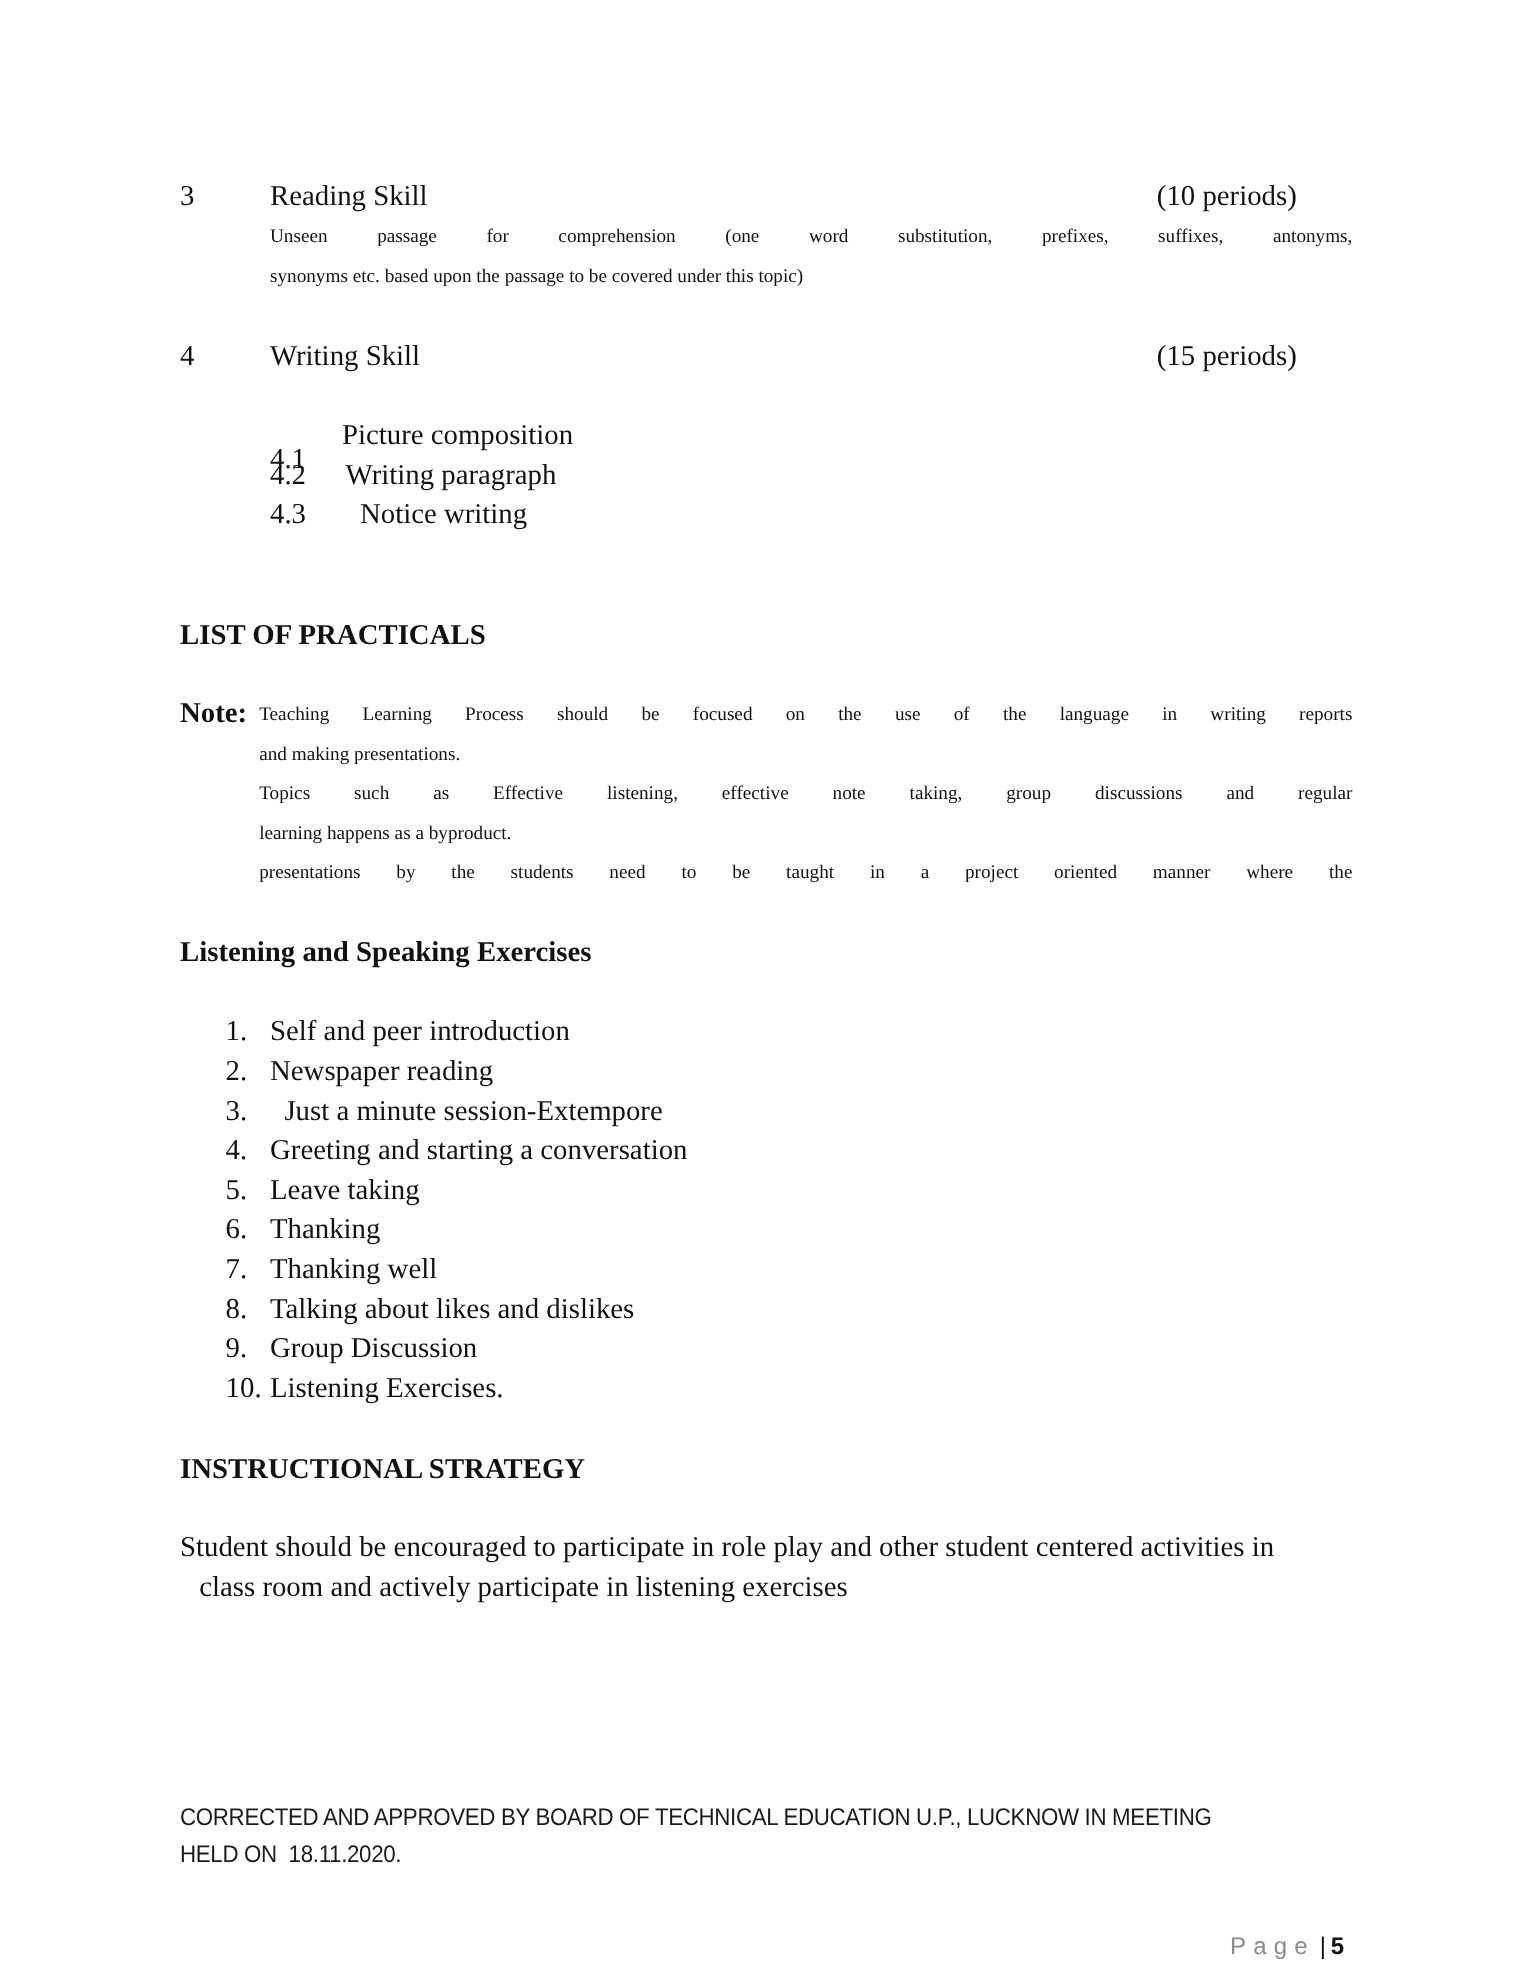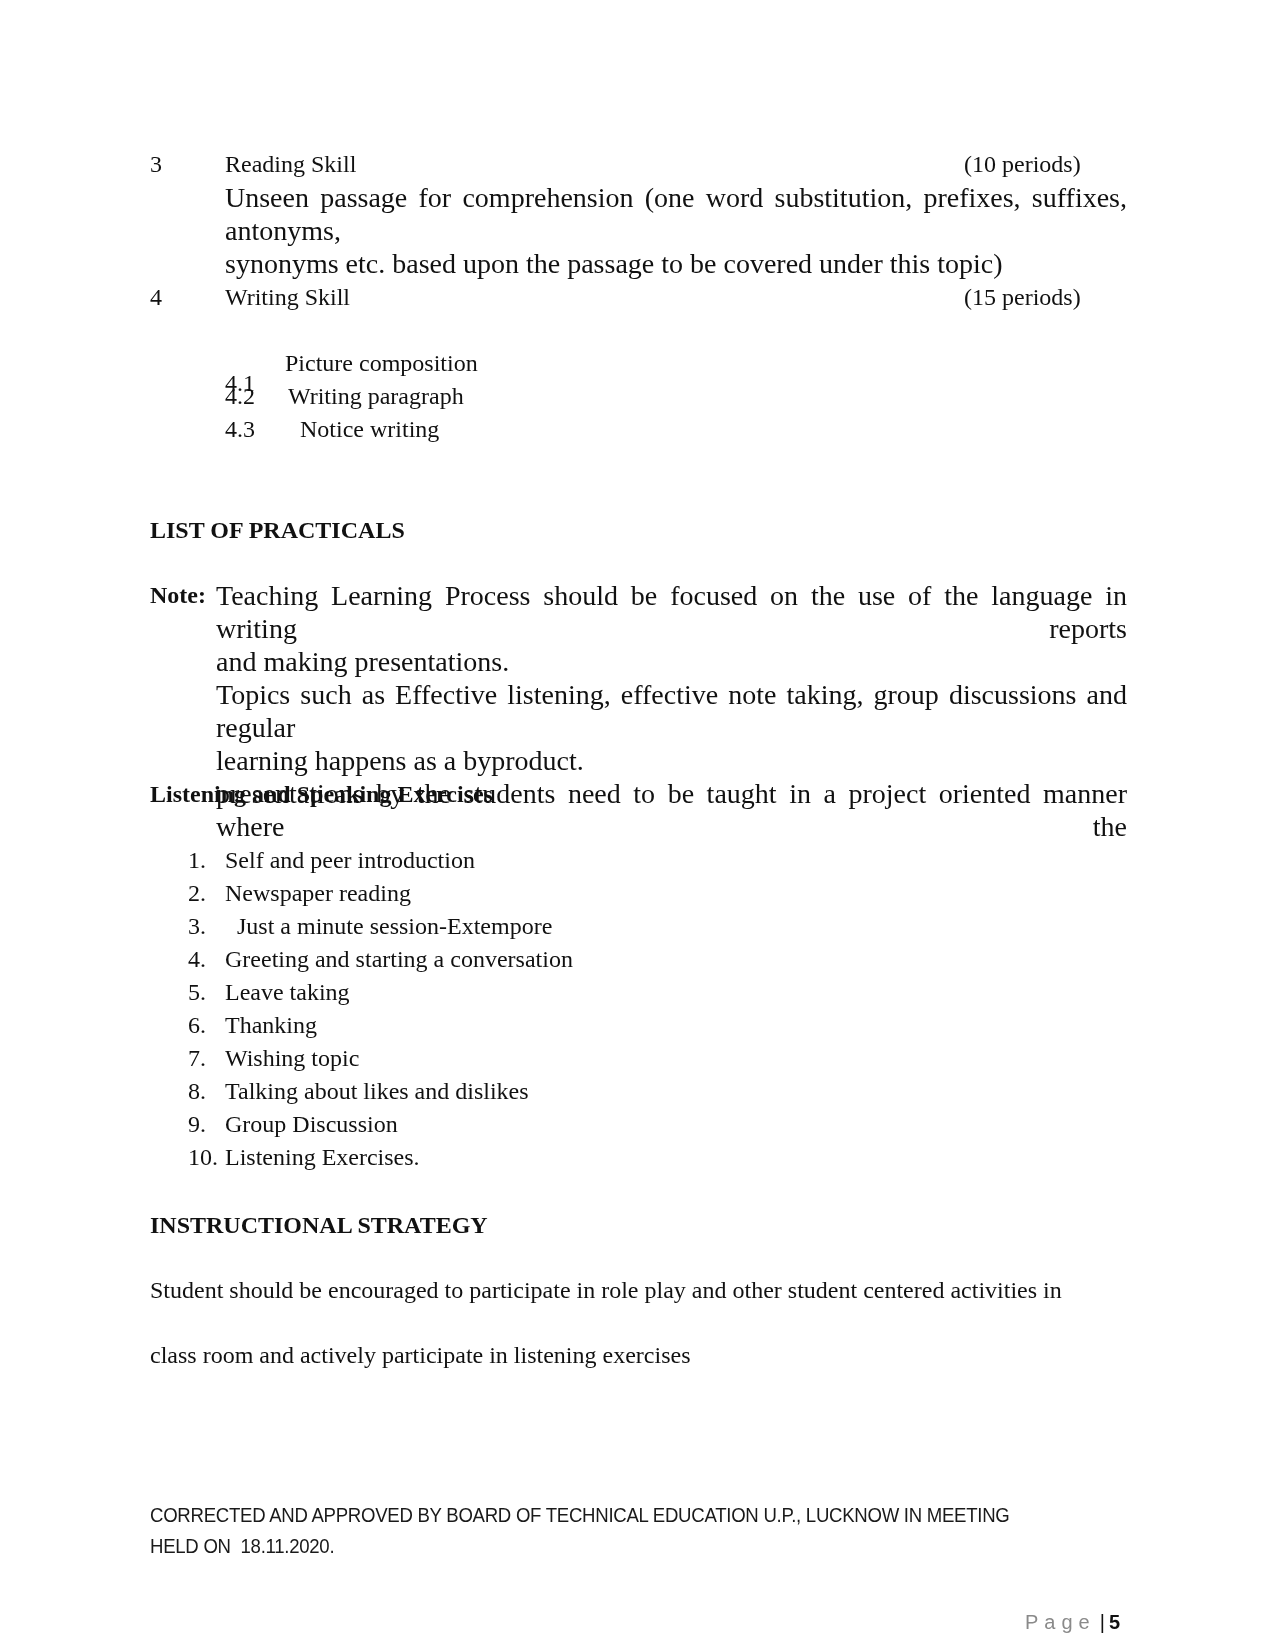--- a/index.html
+++ b/index.html
@@ -1,21 +1,21 @@
 <!DOCTYPE html>
 <html><head>
 <meta charset="utf-8">
 <style>
   html, body { margin: 0; padding: 0; background: #ffffff; }
   body { width: 1275px; height: 1651px; position: relative; overflow: hidden;
          font-family: "Liberation Serif", "DejaVu Serif", serif; color: #111; }
   .abs { position: absolute; white-space: nowrap; }
   .t { font-size: 24px; line-height: 33px; }
   .b { font-weight: bold; }
-  .just { position: absolute; font-size: 28px; line-height: 33px; text-align: justify; text-align-last: left; }
+  .just { position: absolute; font-size: 16px; line-height: 33px; text-align: justify; text-align-last: left; }
   .just span.line { display: block; text-align: justify; text-align-last: justify; }
   .just span.line.last { text-align-last: left; }
   .footer { font-family: "Liberation Sans", "DejaVu Sans", sans-serif; font-size: 20px; line-height: 31px; letter-spacing: -0.3px; color: #1a1a1a; transform: scaleX(0.93); transform-origin: left top; }
   .pagelabel { font-family: "Liberation Sans", "DejaVu Sans", sans-serif; font-size: 20px; color: #8a8a8a; letter-spacing: 6px; }
   .pagebar { font-family: "Liberation Sans", "DejaVu Sans", sans-serif; font-size: 20px; color: #111; }
   .pagenum { font-family: "Liberation Sans", "DejaVu Sans", sans-serif; font-size: 20px; font-weight: bold; color: #111; }
 </style>
 </head>
 <body>
 
@@ -60,32 +60,32 @@
   <div class="abs t" style="left:225px; top:877px;">Newspaper reading</div>
   <div class="abs t" style="left:188px; top:910px;">3.</div>
   <div class="abs t" style="left:225px; top:910px;margin-left:12px;">Just a minute session-Extempore</div>
   <div class="abs t" style="left:188px; top:943px;">4.</div>
   <div class="abs t" style="left:225px; top:943px;">Greeting and starting a conversation</div>
   <div class="abs t" style="left:188px; top:976px;">5.</div>
   <div class="abs t" style="left:225px; top:976px;">Leave taking</div>
   <div class="abs t" style="left:188px; top:1009px;">6.</div>
   <div class="abs t" style="left:225px; top:1009px;">Thanking</div>
   <div class="abs t" style="left:188px; top:1042px;">7.</div>
-  <div class="abs t" style="left:225px; top:1042px;">Wishing topic</div>
+  <div class="abs t" style="left:225px; top:1042px;">Thanking well</div>
   <div class="abs t" style="left:188px; top:1075px;">8.</div>
   <div class="abs t" style="left:225px; top:1075px;">Talking about likes and dislikes</div>
   <div class="abs t" style="left:188px; top:1108px;">9.</div>
   <div class="abs t" style="left:225px; top:1108px;">Group Discussion</div>
   <div class="abs t" style="left:188px; top:1141px;">10.</div>
   <div class="abs t" style="left:225px; top:1141px;">Listening Exercises.</div>
 </div>
 
 <div class="abs t b" style="left:150px; top:1209px;">INSTRUCTIONAL STRATEGY</div>
 <div class="abs t" style="left:150px; top:1274px;">Student should be encouraged to participate in role play and other student centered activities in</div>
-<div class="abs t" style="left:150px; top:1307px;margin-top:32px;">class room and actively participate in listening exercises</div>
+<div class="abs t" style="left:166px; top:1307px;">class room and actively participate in listening exercises</div>
 
 <div class="abs footer" style="left:150px; top:1500px;">CORRECTED AND APPROVED BY BOARD OF TECHNICAL EDUCATION U.P., LUCKNOW IN MEETING</div>
 <div class="abs footer" style="left:150px; top:1531px; white-space: pre;">HELD ON  18.11.2020.</div>
 
 <div class="abs" style="left:1025px; top:1611px;">
   <span class="pagelabel">Page</span>
   <span class="pagebar">|</span>
   <span class="pagenum">5</span>
 </div>
 

